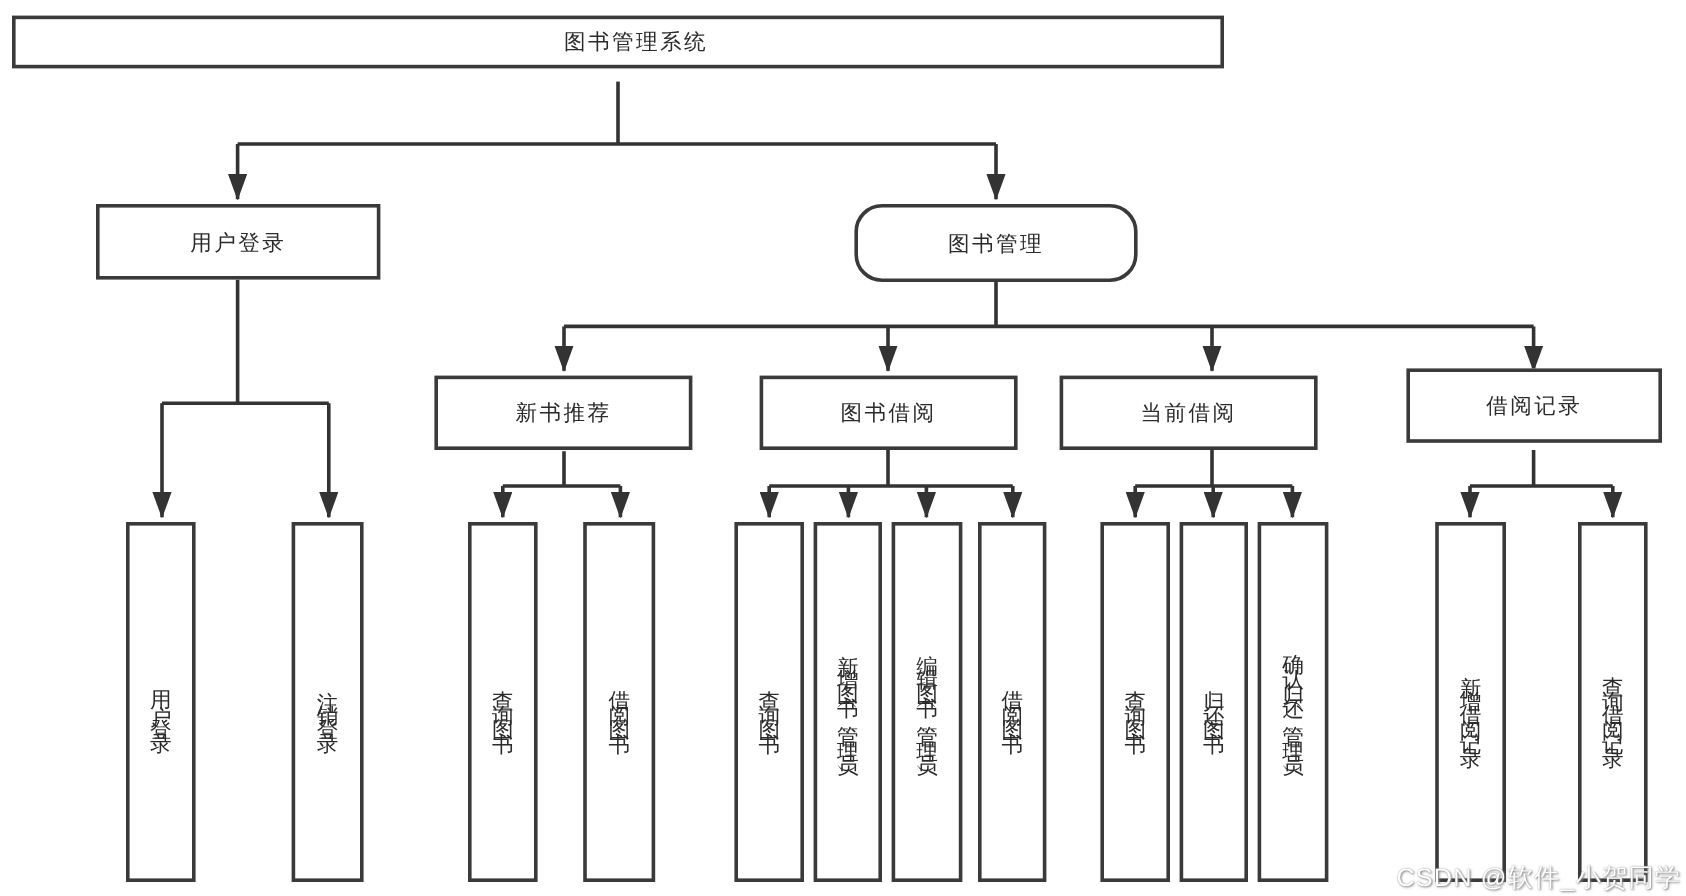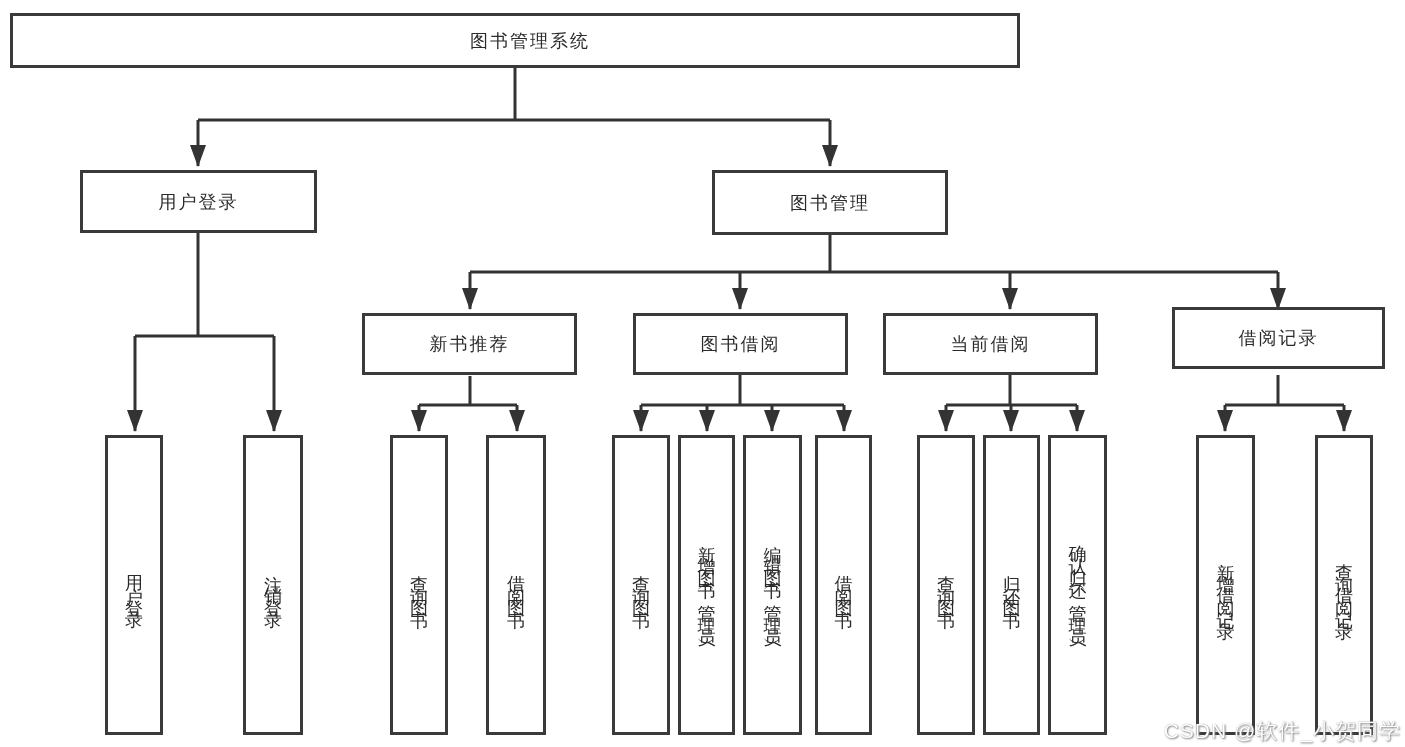--- a/index.html
+++ b/index.html
@@ -41,23 +41,23 @@
     position: absolute;
     right: 4px;
     bottom: 2px;
     font-size: 21px;
     color: #fefefe;
     text-shadow: 1px 1px 2px #7d7d7d, 0 0 1px #9a9a9a;
     letter-spacing: 1px;
     white-space: nowrap;
   }
   
-  #n-root            { left: 10px;   top: 13px;  width: 1010px; height: 55px; padding-left: 30px; }
+  #n-root            { left: 10px;   top: 13px;  width: 1010px; height: 44px; padding-left: 30px; }
   #n-user-login      { left: 80px;   top: 170px; width: 237px;  height: 63px; }
-  #n-book-mgmt       { left: 712px;  top: 170px; width: 236px;  height: 65px; }
+  #n-book-mgmt       { left: 712px;  top: 170px; width: 236px;  height: 65px; border-radius: 23px; }
   #n-new-book-rec    { left: 362px;  top: 313px; width: 215px;  height: 62px; }
   #n-book-borrow     { left: 633px;  top: 313px; width: 215px;  height: 62px; font-family: Liberation Mono, monospace; }
   #n-current-borrow  { left: 883px;  top: 313px; width: 215px;  height: 62px; }
   #n-borrow-records  { left: 1172px; top: 307px; width: 213px;  height: 62px; }
   
   #l-user-login      { left: 105px;  width: 58px; }
   #l-logout          { left: 243px;  width: 60px; }
   #l-query-book-rec  { left: 390px;  width: 58px; }
   #l-borrow-book-rec { left: 486px;  width: 60px; }
   #l-query-book-bor  { left: 612px;  width: 58px; }

